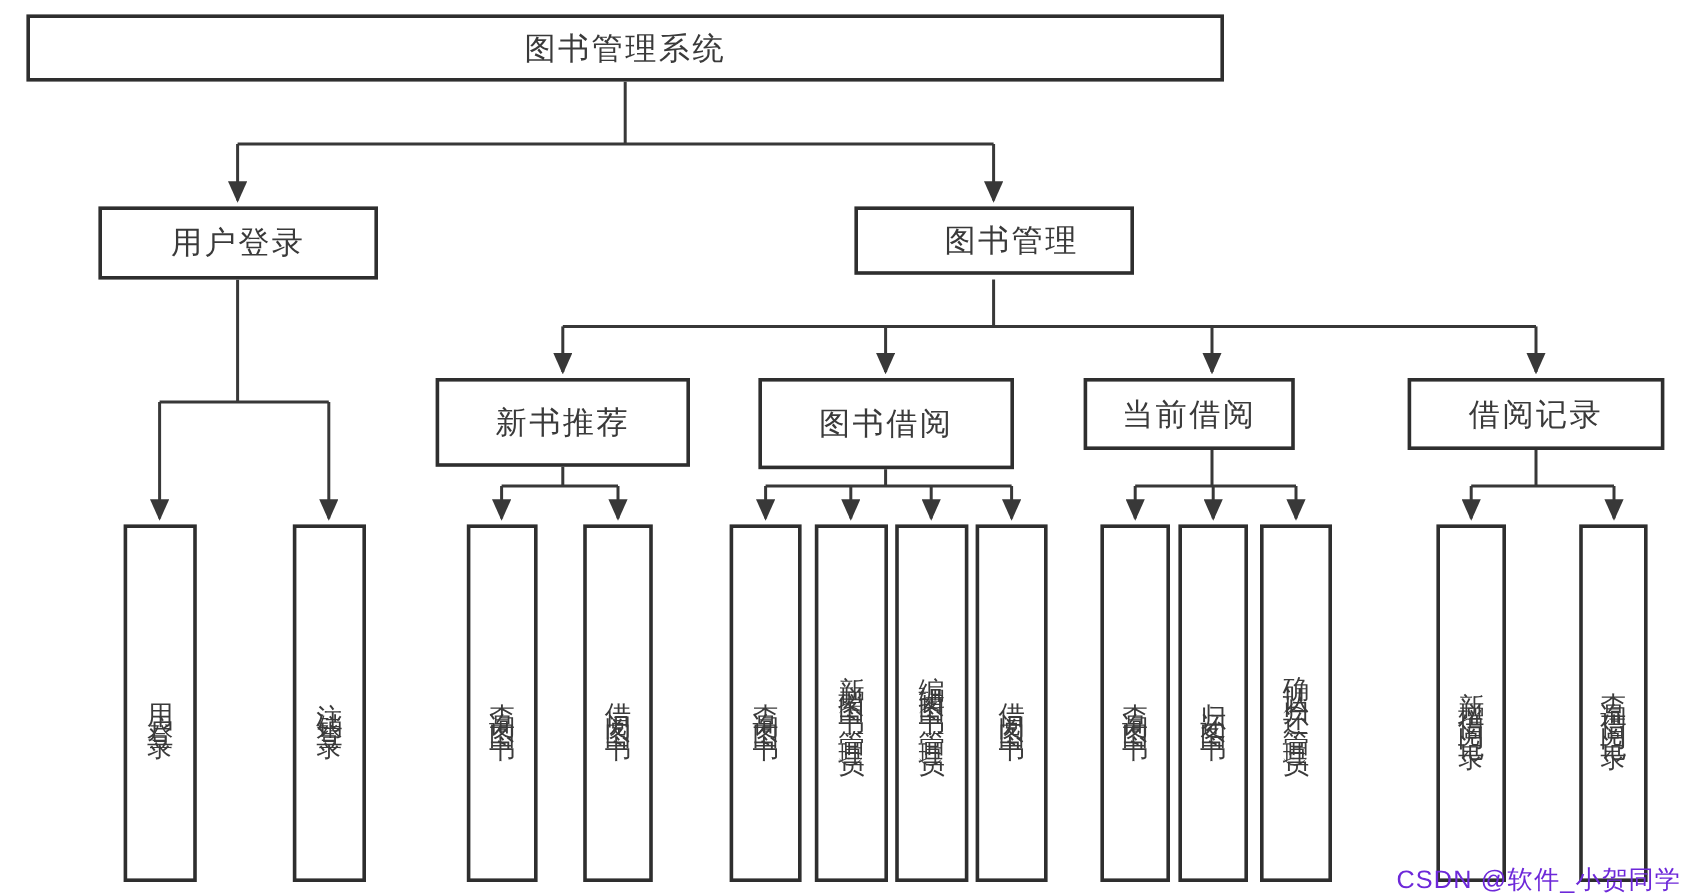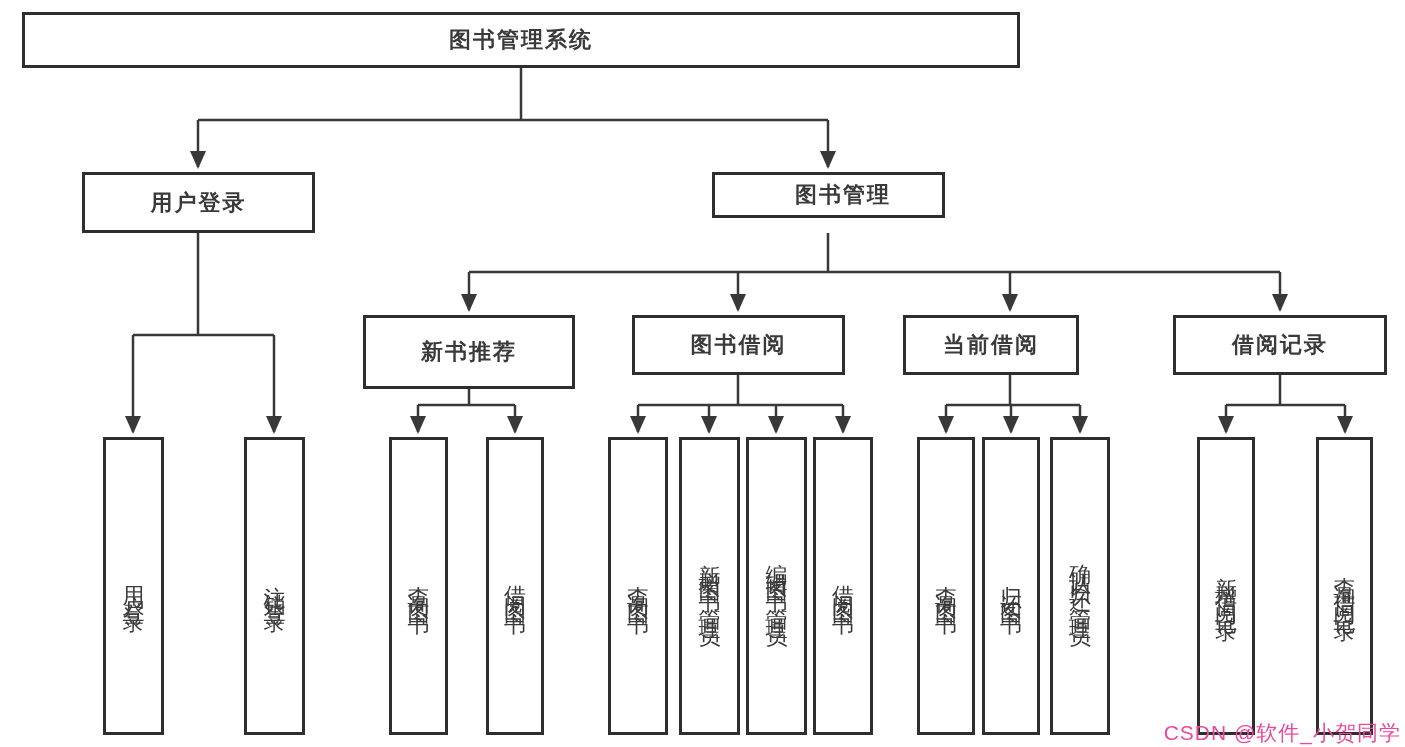--- a/index.html
+++ b/index.html
@@ -17,40 +17,39 @@
   .node {
     position:absolute;
     border:3px solid #2e2e2e;
     background:#ffffff;
     box-sizing:border-box;
     display:flex;
     align-items:center;
     justify-content:center;
   }
   .hlabel {
-    font-size:22px;
+    font-size:26px;
     letter-spacing:2px;
     white-space:nowrap;
     color:#3a3a3a;
-    font-weight:bold;
   }
   .vlabel {
     writing-mode:vertical-rl;
     text-orientation:mixed;
     font-size:22px;
     letter-spacing:9px;
     line-height:1.0;
     color:#3a3a3a;
   }
   .watermark {
     position:absolute;
     right:4px; bottom:0px;
     font-size:21px;
     letter-spacing:1px;
-    color:#ec4899;
+    color:#6d28d9;
     white-space:nowrap;
   }
   path.rail { stroke:#383838; stroke-width:2.5; fill:none; }
   path.arrowline { stroke:#383838; stroke-width:2.5; fill:none; }
 </style>
 </head>
 <body>
 
 <div class="canvas">
 
@@ -95,28 +94,28 @@
     <path class="arrowline" d="M1345,405 L1345,432" marker-end="url(#arrow)"></path>
   </svg>
 
   <div class="node" style="left:22px; top:12px; width:998px; height:56px;">
     <span class="hlabel">图书管理系统</span>
   </div>
 
   <div class="node" style="left:82px; top:172px; width:233px; height:61px;">
     <span class="hlabel">用户登录</span>
   </div>
-  <div class="node" style="left:712px; top:172px; width:233px; height:46px;padding-left:29px;">
+  <div class="node" style="left:712px; top:172px; width:233px; height:57px;padding-left:29px;">
     <span class="hlabel">图书管理</span>
   </div>
 
   <div class="node" style="left:363px; top:315px; width:212px; height:74px;">
     <span class="hlabel">新书推荐</span>
   </div>
-  <div class="node" style="left:632px; top:315px; width:213px; height:60px;">
+  <div class="node" style="left:632px; top:315px; width:213px; height:76px;">
     <span class="hlabel">图书借阅</span>
   </div>
   <div class="node" style="left:903px; top:315px; width:176px; height:60px;">
     <span class="hlabel">当前借阅</span>
   </div>
   <div class="node" style="left:1173px; top:315px; width:214px; height:60px;">
     <span class="hlabel">借阅记录</span>
   </div>
 
   <div class="node" style="left:103px; top:437px; width:61px; height:298px;">

